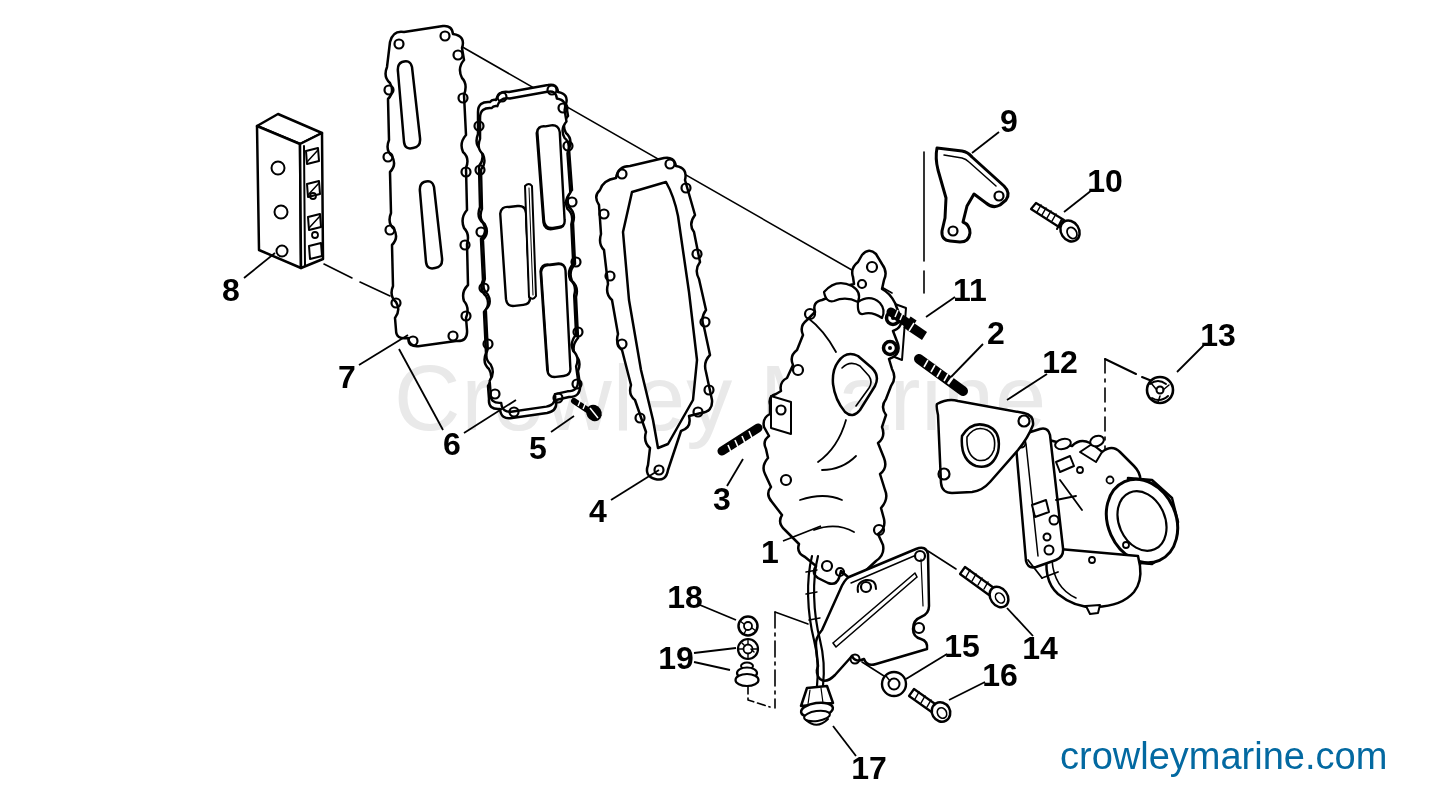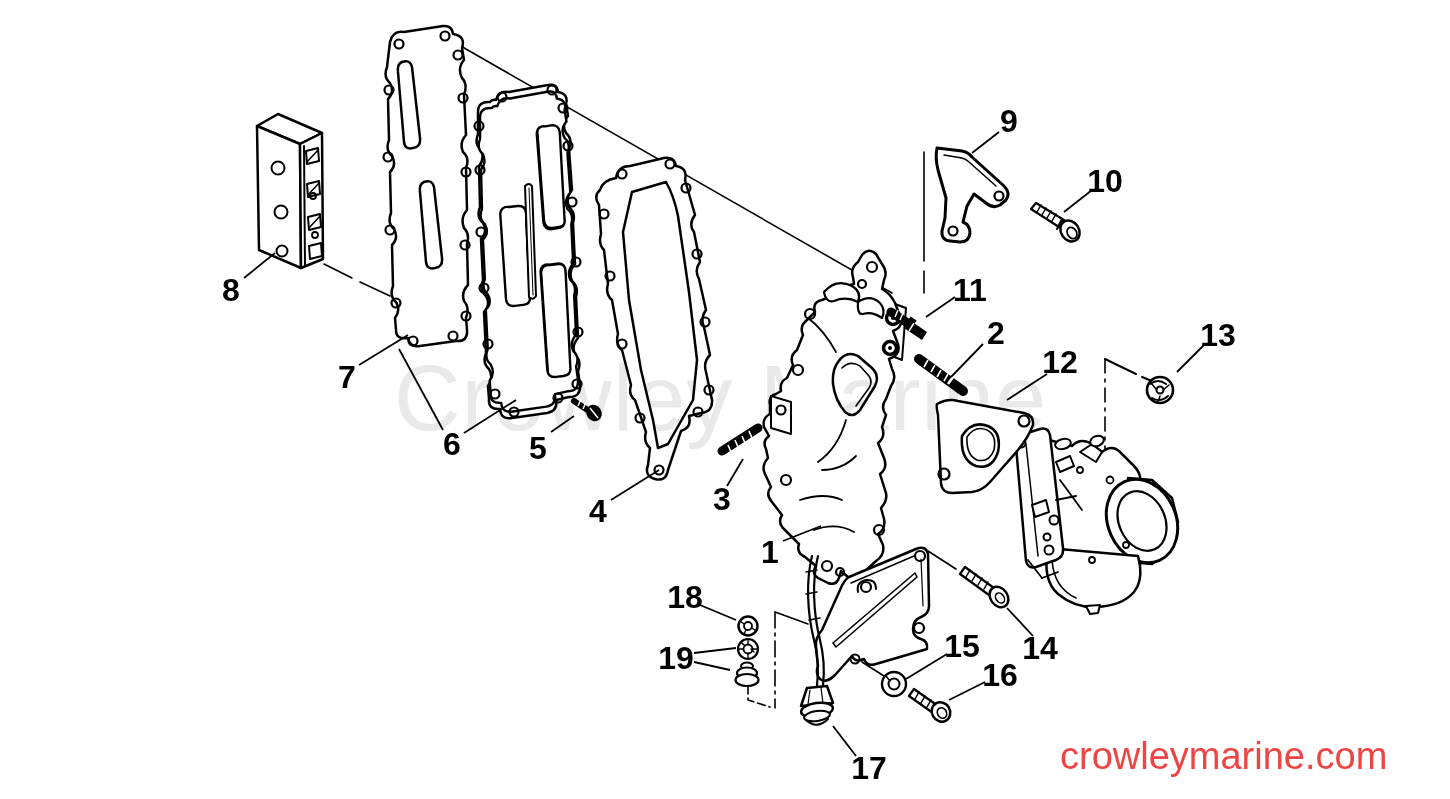--- a/index.html
+++ b/index.html
@@ -380,14 +380,14 @@
         <line x1="856" y1="756" x2="833" y2="726" stroke="#000000" stroke-width="1.8"></line>
         <text x="869" y="768" class="callout" text-anchor="middle" dominant-baseline="central">17</text>
         <line x1="700" y1="605" x2="736" y2="620" stroke="#000000" stroke-width="1.8"></line>
         <text x="685" y="597" class="callout" text-anchor="middle" dominant-baseline="central">18</text>
         <line x1="694" y1="653" x2="736" y2="648" stroke="#000000" stroke-width="1.8"></line>
         <line x1="694" y1="662" x2="730" y2="670" stroke="#000000" stroke-width="1.8"></line>
         <text x="676" y="658" class="callout" text-anchor="middle" dominant-baseline="central">19</text>
       </g>
   </svg>
 
-  <div id="site-text" style="color: #ef4444;">crowleymarine.com</div>
+  <div id="site-text" style="color: #0369a1;">crowleymarine.com</div>
 </div>
 
 </body></html>

